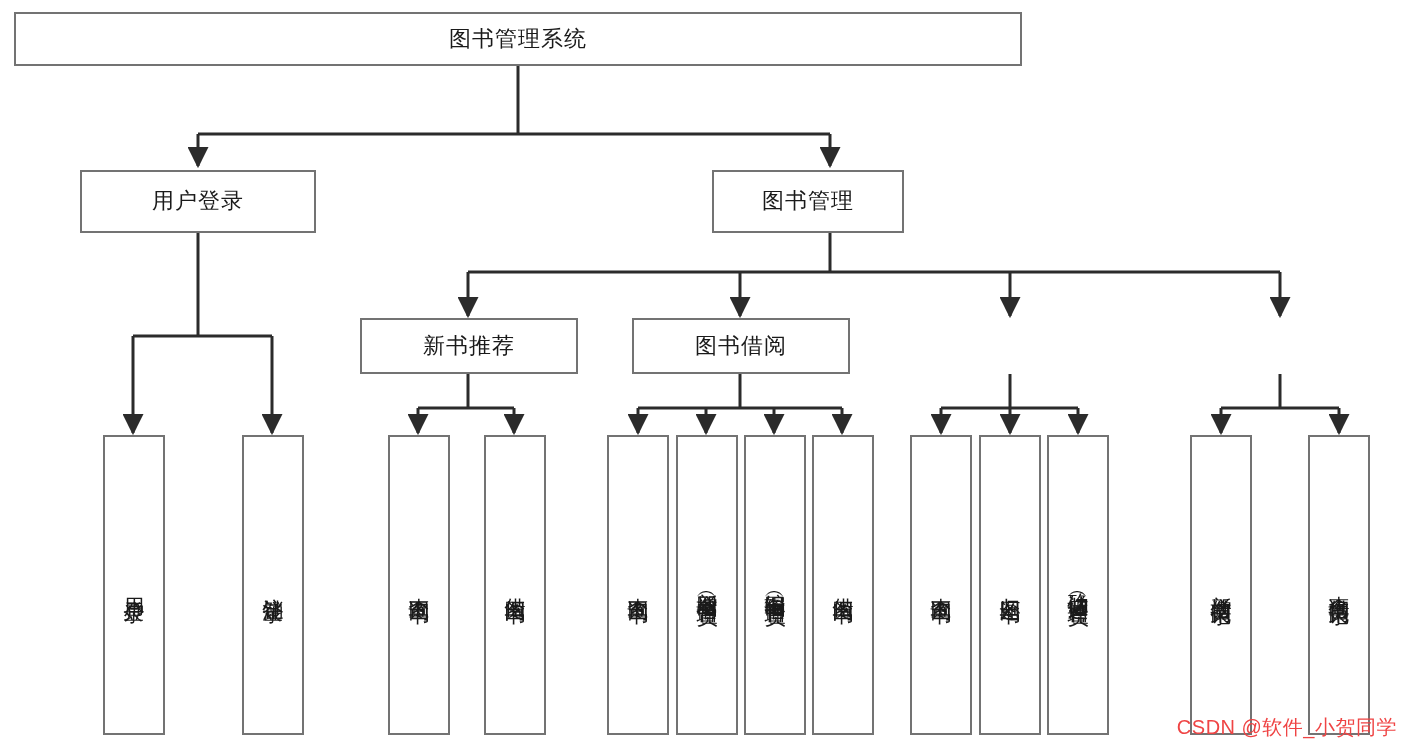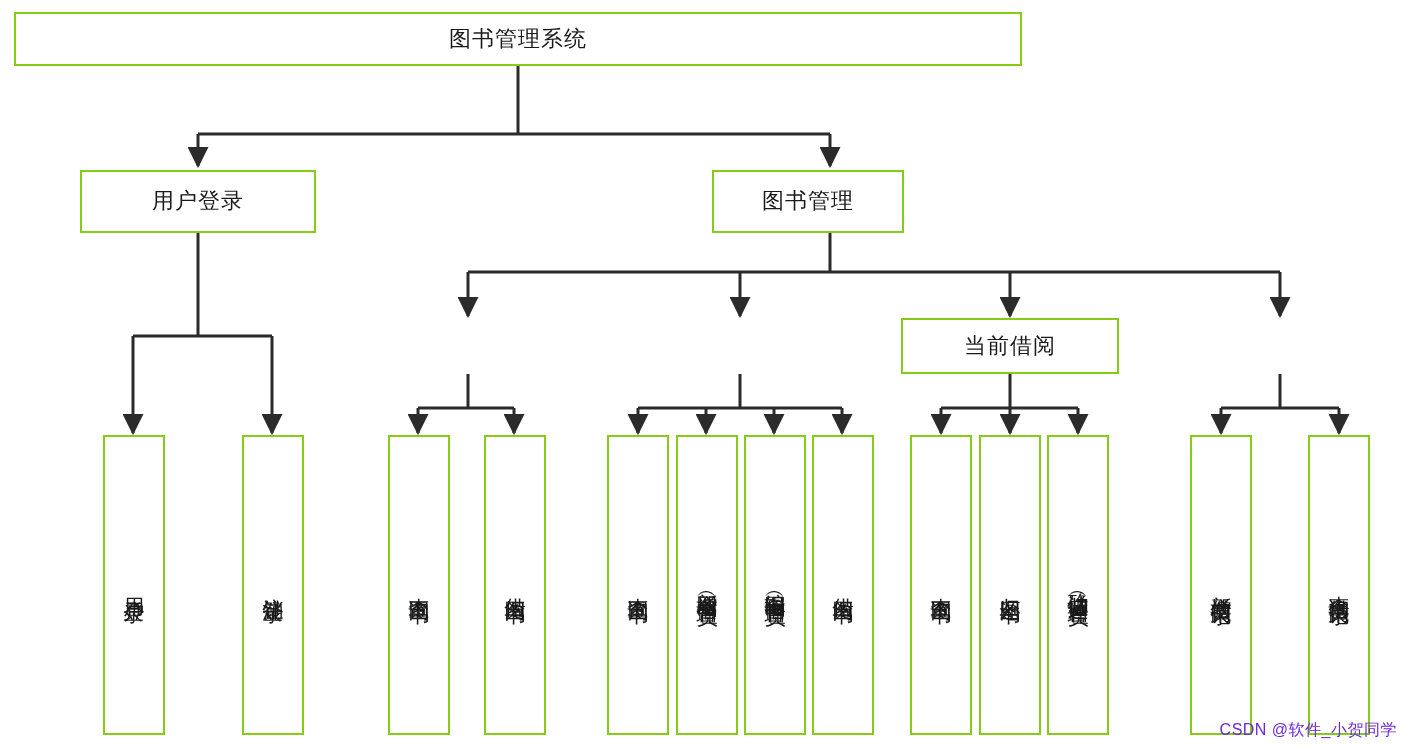--- a/index.html
+++ b/index.html
@@ -21,21 +21,21 @@
   #edges {
     position: absolute;
     left: 0;
     top: 0;
     width: 1405px;
     height: 747px;
   }
   .node {
     position: absolute;
     box-sizing: border-box;
-    border: 2px solid #84cc16;
+    border: 2px solid #737373;
     background: #ffffff;
     color: #1a1a1a;
     display: flex;
     align-items: center;
     justify-content: center;
     text-align: center;
     z-index: 2;
   }
   .node.horiz {
     font-size: 22px;
@@ -54,22 +54,22 @@
   }
   .node.vert .label {
     writing-mode: vertical-rl;
     text-orientation: upright;
     white-space: nowrap;
   }
   #watermark {
     position: absolute;
     right: 8px;
     bottom: 6px;
-    font-size: 16px;
-    color: #6d28d9;
+    font-size: 20px;
+    color: #ef4444;
     letter-spacing: 0.5px;
     z-index: 5;
     white-space: nowrap;
     pointer-events: none;
   }
 </style>
 </head>
 <body>
 
 <div id="canvas">
@@ -128,22 +128,25 @@
     <span class="label">图书管理系统</span>
   </div>
 
   <div class="node horiz" style="left:80px; top:170px; width:236px; height:63px;">
     <span class="label">用户登录</span>
   </div>
   <div class="node horiz" style="left:712px; top:170px; width:192px; height:63px;">
     <span class="label">图书管理</span>
   </div>
 
-  <div class="node horiz" style="left:901px; top:318px; width:218px; height:56px;">
-    <span class="label">当前借阅</span>
+  <div class="node horiz" style="left:360px; top:318px; width:218px; height:56px;">
+    <span class="label">新书推荐</span>
+  </div>
+  <div class="node horiz" style="left:632px; top:318px; width:218px; height:56px;">
+    <span class="label">图书借阅</span>
   </div>
 
   <div class="node vert" style="left:103px; top:435px; width:62px; height:300px;">
     <span class="label">用户登录</span>
   </div>
   <div class="node vert" style="left:242px; top:435px; width:62px; height:300px;">
     <span class="label">注销登录</span>
   </div>
 
   <div class="node vert" style="left:388px; top:435px; width:62px; height:300px;">

